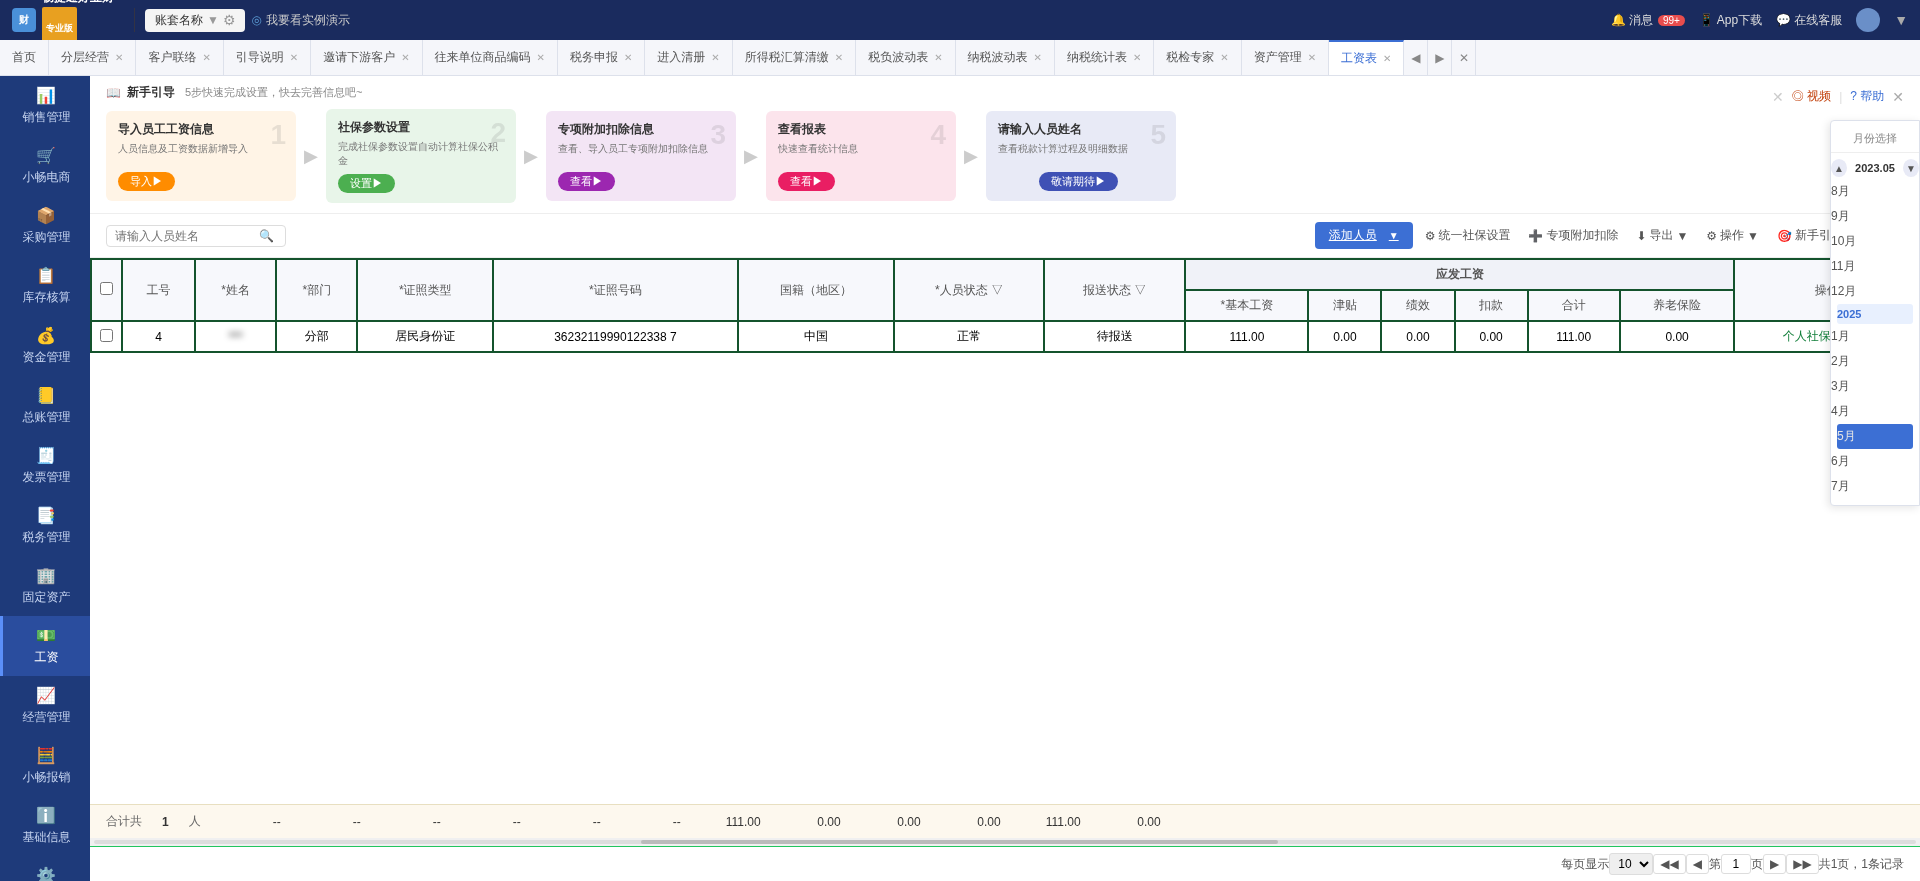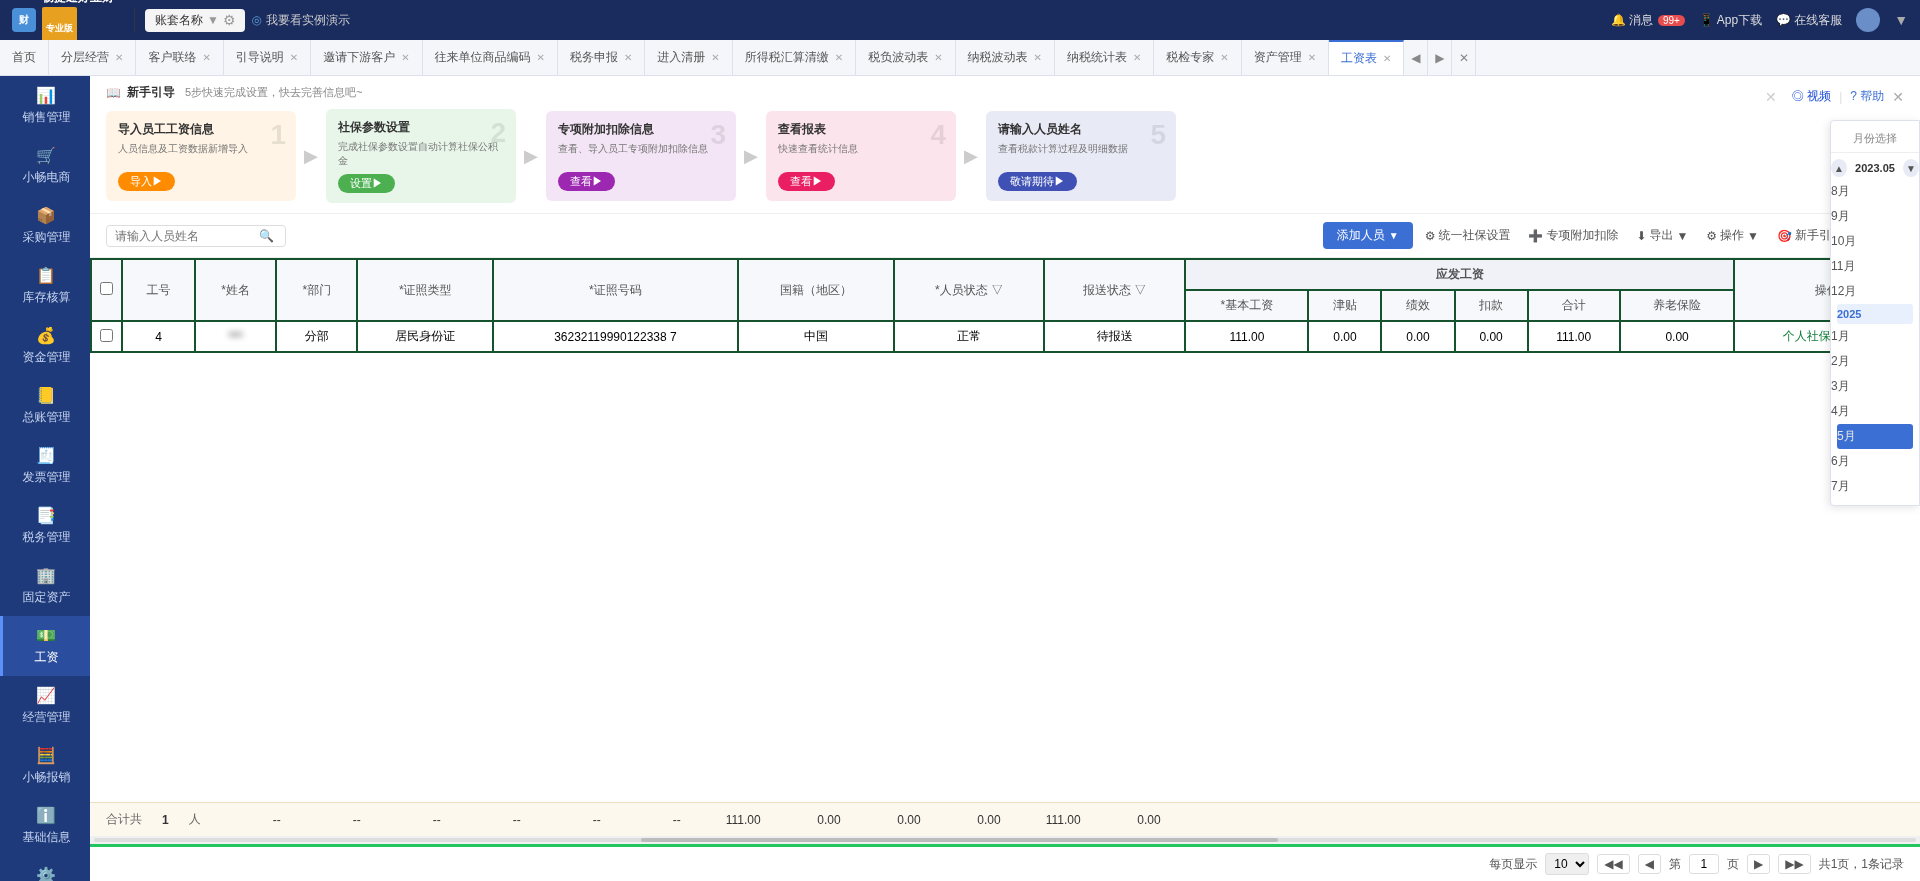--- a/index.html
+++ b/index.html
@@ -183,21 +183,21 @@
       border-radius: 10px;
       font-size: 11px;
       cursor: pointer;
       border: none;
       align-self: flex-start;
     }
     .step-btn.orange { background: #ff8c00; color: white; }
     .step-btn.green { background: #4caf50; color: white; }
     .step-btn.purple { background: #9c27b0; color: white; }
     .step-btn.pink { background: #e91e63; color: white; }
-    .step-btn.blue { background: #3f51b5; color: white; }
+    .step-btn.blue { background: #3f51b5; color: white; margin-left: 41px; }
     .step-arrow {
       width: 30px; display: flex; align-items: center; justify-content: center;
       color: #ccc; font-size: 18px; flex-shrink: 0;
     }
     .guide-right {
       margin-left: auto;
       display: flex; align-items: center; gap: 8px;
       color: #888; font-size: 11px;
     }
     .guide-header-row {
@@ -226,21 +226,21 @@
       border: 1px solid #ddd; border-radius: 4px;
       padding: 3px 8px; gap: 4px; background: white;
       width: 180px;
     }
     .search-box input {
       border: none; outline: none; font-size: 12px; color: #999; width: 140px;
     }
     .btn-primary {
       background: #3c6fd4; color: white; border: none; border-radius: 4px;
       padding: 5px 14px; cursor: pointer; font-size: 12px;
-      display: flex; align-items: center; gap: 4px;
+      display: flex; align-items: center; gap: 12px; text-decoration: underline;
     }
     .btn-primary .chevron { font-size: 10px; }
     .toolbar-right {
       margin-left: auto;
       display: flex; align-items: center; gap: 6px;
     }
     .toolbar-action {
       display: flex; align-items: center; gap: 3px;
       color: #555; cursor: pointer; font-size: 12px;
       padding: 3px 6px; border-radius: 3px;
@@ -287,22 +287,21 @@
       flex-shrink: 0;
     }
     .footer-total { font-weight: bold; color: #333; }
     .footer-val { color: #333; min-width: 60px; text-align: right; }
 
     
     .pagination {
       display: flex; align-items: center; justify-content: flex-end;
       padding: 6px 16px;
       background: white;
-      border-top: 3px solid #22c55e;
-      gap: 8px;
+      border-top: 1px solid #22c55e;
       font-size: 12px; color: #555;
       flex-shrink: 0;
     }
     .page-size-select {
       border: 1px solid #ddd; border-radius: 3px; padding: 2px 4px; font-size: 12px;
     }
     .page-btn {
       border: 1px solid #ddd; background: white; border-radius: 3px;
       padding: 2px 6px; cursor: pointer; color: #555;
     }
@@ -530,21 +529,21 @@
 
     <div class="guide-banner">
       <div class="guide-header-row">
         <div class="guide-title">
           <span>📖</span>
           <span>新手引导</span>
           <span style="font-size:11px;color:#888;font-weight:normal;margin-left:4px;">5步快速完成设置，快去完善信息吧~</span>
         </div>
         <div class="guide-right">
           <span style="cursor:pointer;color:#ccc;font-size:14px;">✕</span>
-          <span style="color:#1d4ed8;cursor:pointer;margin-left:7px;">◎ 视频</span>
+          <span style="color:#c2410c;cursor:pointer;">◎ 视频</span>
           <span style="color:#ddd;">|</span>
           <span style="color:#3c6fd4;cursor:pointer;">? 帮助</span>
           <span style="color:#aaa;cursor:pointer;font-size:14px;">✕</span>
         </div>
       </div>
       <div class="guide-steps">
 
         <div class="guide-step step1">
           <div class="step-num">1</div>
           <div>

